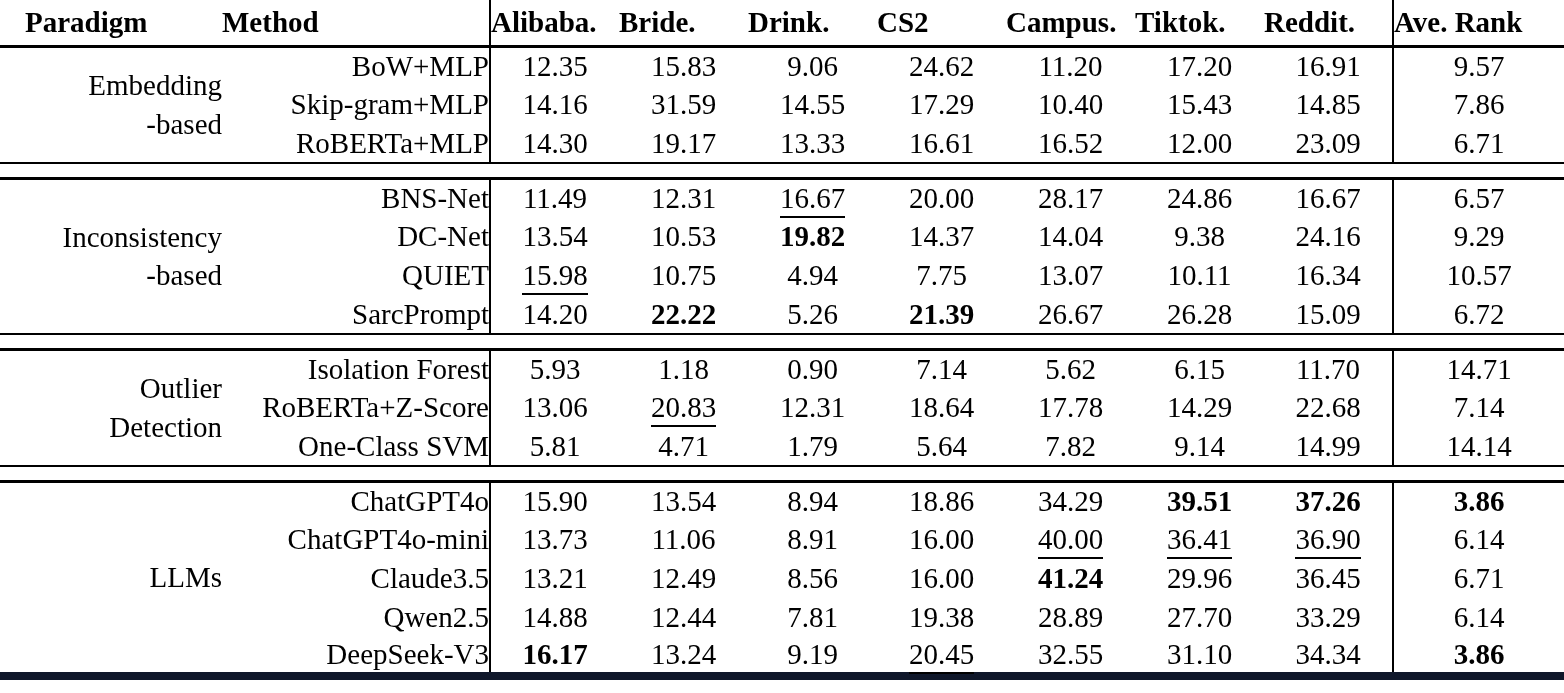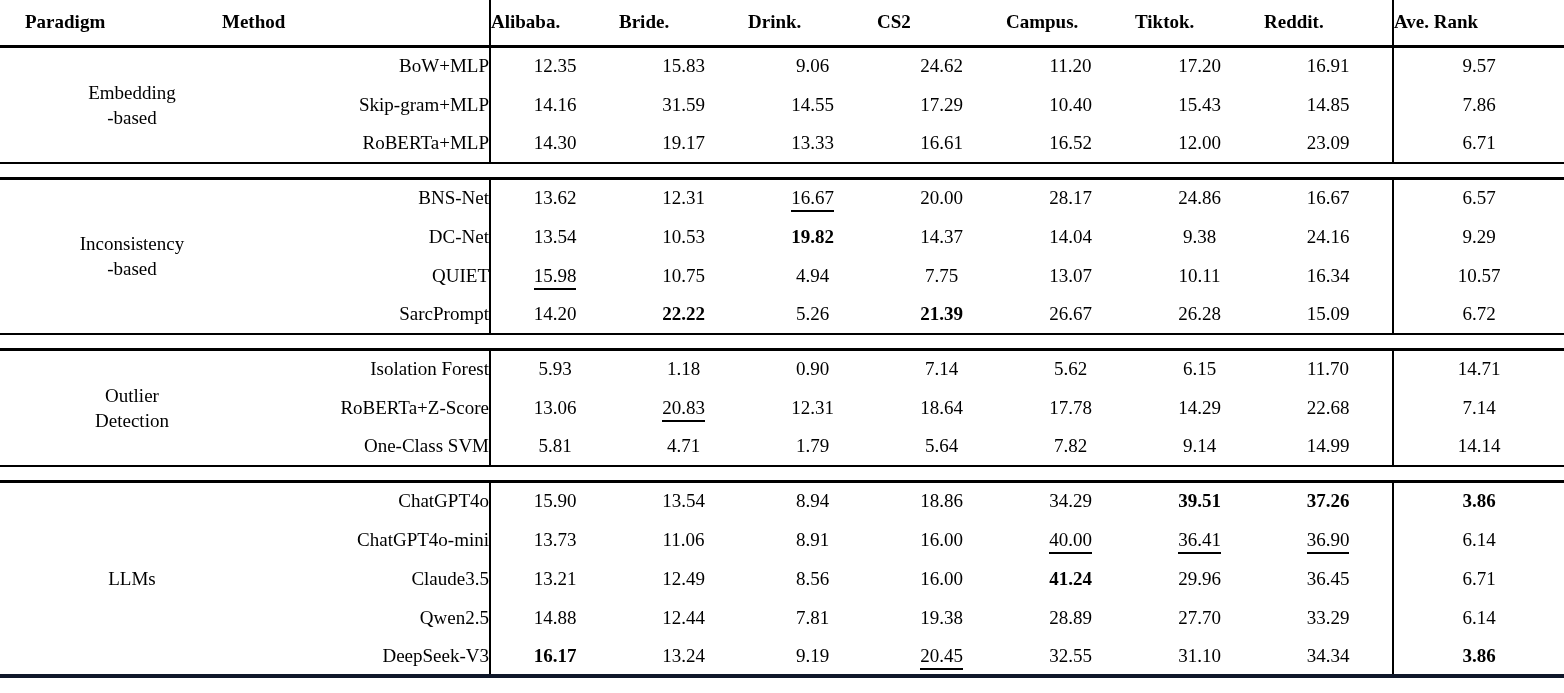--- a/index.html
+++ b/index.html
@@ -8,22 +8,22 @@
     width: 1564px;
     height: 693px;
     overflow: hidden;
     font-family: "Liberation Serif", "DejaVu Serif", serif;
     color: #000000;
   }
   table#results-table {
     border-collapse: collapse;
     table-layout: fixed;
     width: 1564px;
-    font-size: 19px;
-    border-bottom: 4px solid #0f172a;
+    font-size: 29px;
+    border-bottom: 8px solid #0f172a;
   }
   col.c-paradigm { width: 222px; }
   col.c-method   { width: 268px; }
   col.c-data     { width: 129px; }
   col.c-rank     { width: 171px; }
 
   thead th {
     font-weight: bold;
     height: 46px;
     vertical-align: middle;
@@ -35,21 +35,21 @@
   thead th.pad  { padding-left: 25px; }
 
   .vl { border-left: 2px solid #000; }
 
   tr.datarow td {
     height: 39px;
     vertical-align: middle;
     white-space: nowrap;
   }
   td.paradigm {
-    text-align: center;
+    text-align: right;
     padding-left: 42px;
     vertical-align: middle;
     line-height: 1.32;
   }
   td.method { text-align: right; }
   td.num    { text-align: center; }
 
   tr.sep td {
     height: 15px;
     border-top: 2px solid #000;
@@ -132,21 +132,21 @@
       </tr>
       <tr class="sep">
         <td colspan="10"></td>
       </tr>
       <tr class="datarow">
         <td rowspan="4" class="paradigm">
           <div>Inconsistency</div>
           <div>-based</div>
         </td>
         <td class="method">BNS-Net</td>
-        <td class="num vl"><span>13.62</span></td>
+        <td class="num vl"><span>11.49</span></td>
         <td class="num"><span>12.31</span></td>
         <td class="num"><span class="underline">16.67</span></td>
         <td class="num"><span>20.00</span></td>
         <td class="num"><span>28.17</span></td>
         <td class="num"><span>24.86</span></td>
         <td class="num"><span>16.67</span></td>
         <td class="num vl"><span>6.57</span></td>
       </tr>
       <tr class="datarow">
         <td class="method">DC-Net</td>

